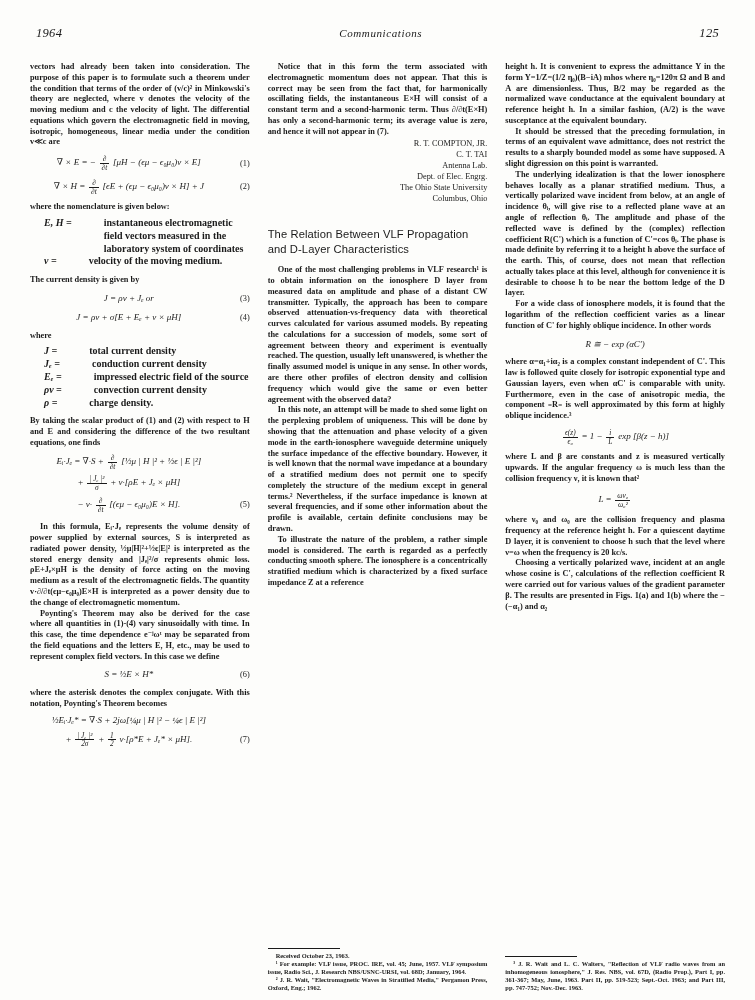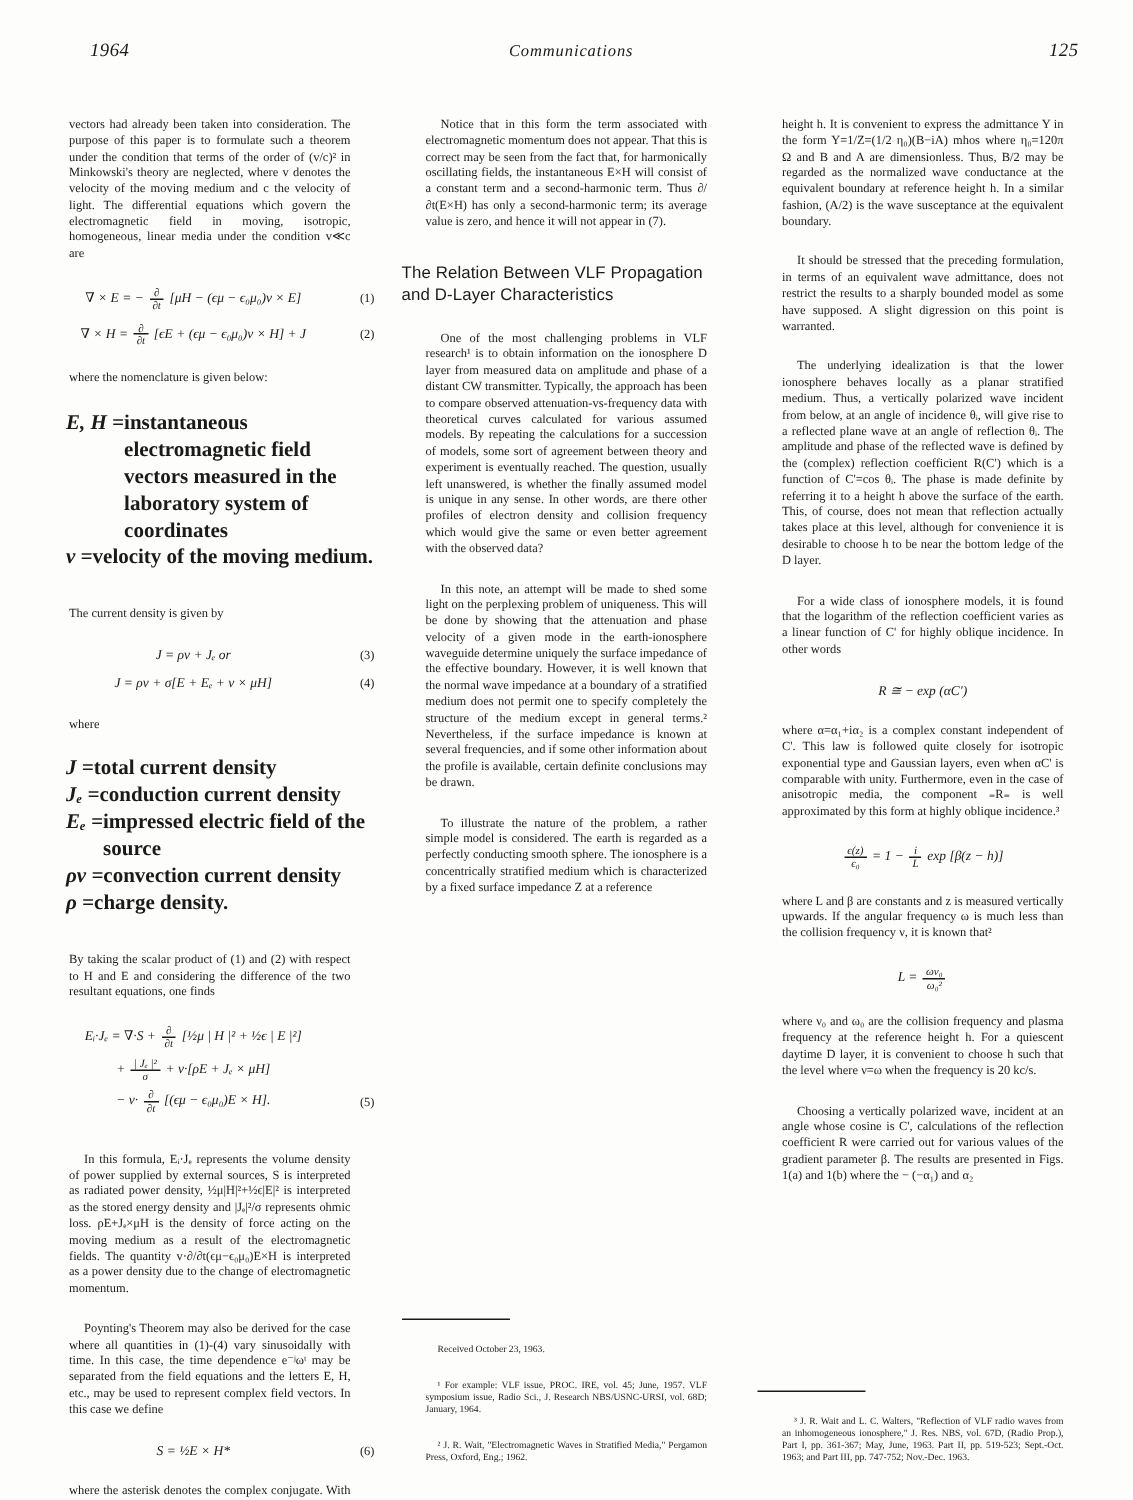--- a/index.html
+++ b/index.html
@@ -27,39 +27,39 @@
   .runhead {
     display: flex;
     align-items: baseline;
     justify-content: space-between;
     font-size: 12.5px;
     font-style: italic;
     letter-spacing: 0.3px;
     margin: 0 6px 20px 6px;
     height: 16px;
   }
-  .runhead .folio { font-style: italic; font-weight: 400; margin-left: 24px; }
+  .runhead .folio { font-style: italic; font-weight: 400; }
   .runhead .sectitle { font-style: italic; font-size: 11px; letter-spacing: .6px; }
 
   
   .cols {
     display: flex;
     gap: 18px;
     height: 930px;
   }
   .col {
     width: 222px;
     font-size: 8.3px;
     line-height: 1.30;
     text-align: justify;
     text-justify: inter-word;
     hyphens: none;
     position: relative;
   }
-  .col p { margin: 16px; }
+  .col p { margin: 0; font-weight: bold; }
   .col p.ind { text-indent: 10px; }
   .col p.noind { text-indent: 0; }
   .gap { height: 7px; }
   .gap-sm { height: 4px; }
 
   
   .eq {
     display: flex;
     align-items: baseline;
     margin: 7px 0 7px 0;
@@ -93,23 +93,24 @@
     line-height: 1.05;
     margin: 0 1.5px;
   }
   .frac .n { display: block; padding: 0 2px; }
   .frac .d { display: block; border-top: 1px solid #1a1a1a; padding: 0 2px; }
 
   
   .defs { margin: 4px 0 0 0; }
   .def {
     display: flex;
-    font-size: 14px;
+    font-size: 10px;
     line-height: 1.28;
     margin-bottom: 0px;
+    gap: 32px;
   }
   .def .term {
     flex: 0 0 auto;
     text-align: right;
     font-style: italic;
     font-weight: 700;
     white-space: nowrap;
     padding-right: 0px;
   }
   .def .desc { flex: 1; text-align: left; font-weight: bold; }
@@ -318,20 +319,28 @@
         </span>
         <span class="num">(7)</span>
       </div>
 
     </div>
 
     <div class="col">
 
       <p class="ind">Notice that in this form the term associated with electromagnetic momentum does not appear. That this is correct may be seen from the fact that, for harmonically oscillating fields, the instantaneous E×H will consist of a constant term and a second-harmonic term. Thus ∂/∂t(E×H) has only a second-harmonic term; its average value is zero, and hence it will not appear in (7).</p>
 
+      <div class="sig">
+        <div class="name">R. T. COMPTON, JR.</div>
+        <div class="name">C. T. TAI</div>
+        <div>Antenna Lab.</div>
+        <div>Dept. of Elec. Engrg.</div>
+        <div>The Ohio State University</div>
+        <div>Columbus, Ohio</div>
+      </div>
 
       <div class="arttitle">The Relation Between VLF Propagation and D-Layer Characteristics</div>
 
       <p class="ind">One of the most challenging problems in VLF research¹ is to obtain information on the ionosphere D layer from measured data on amplitude and phase of a distant CW transmitter. Typically, the approach has been to compare observed attenuation-vs-frequency data with theoretical curves calculated for various assumed models. By repeating the calculations for a succession of models, some sort of agreement between theory and experiment is eventually reached. The question, usually left unanswered, is whether the finally assumed model is unique in any sense. In other words, are there other profiles of electron density and collision frequency which would give the same or even better agreement with the observed data?</p>
       <p class="ind">In this note, an attempt will be made to shed some light on the perplexing problem of uniqueness. This will be done by showing that the attenuation and phase velocity of a given mode in the earth-ionosphere waveguide determine uniquely the surface impedance of the effective boundary. However, it is well known that the normal wave impedance at a boundary of a stratified medium does not permit one to specify completely the structure of the medium except in general terms.² Nevertheless, if the surface impedance is known at several frequencies, and if some other information about the profile is available, certain definite conclusions may be drawn.</p>
       <p class="ind">To illustrate the nature of the problem, a rather simple model is considered. The earth is regarded as a perfectly conducting smooth sphere. The ionosphere is a concentrically stratified medium which is characterized by a fixed surface impedance Z at a reference</p>
 
       <div class="fnwrap">
         <div class="fnrule"></div>
         <p class="fn">Received October 23, 1963.</p>

